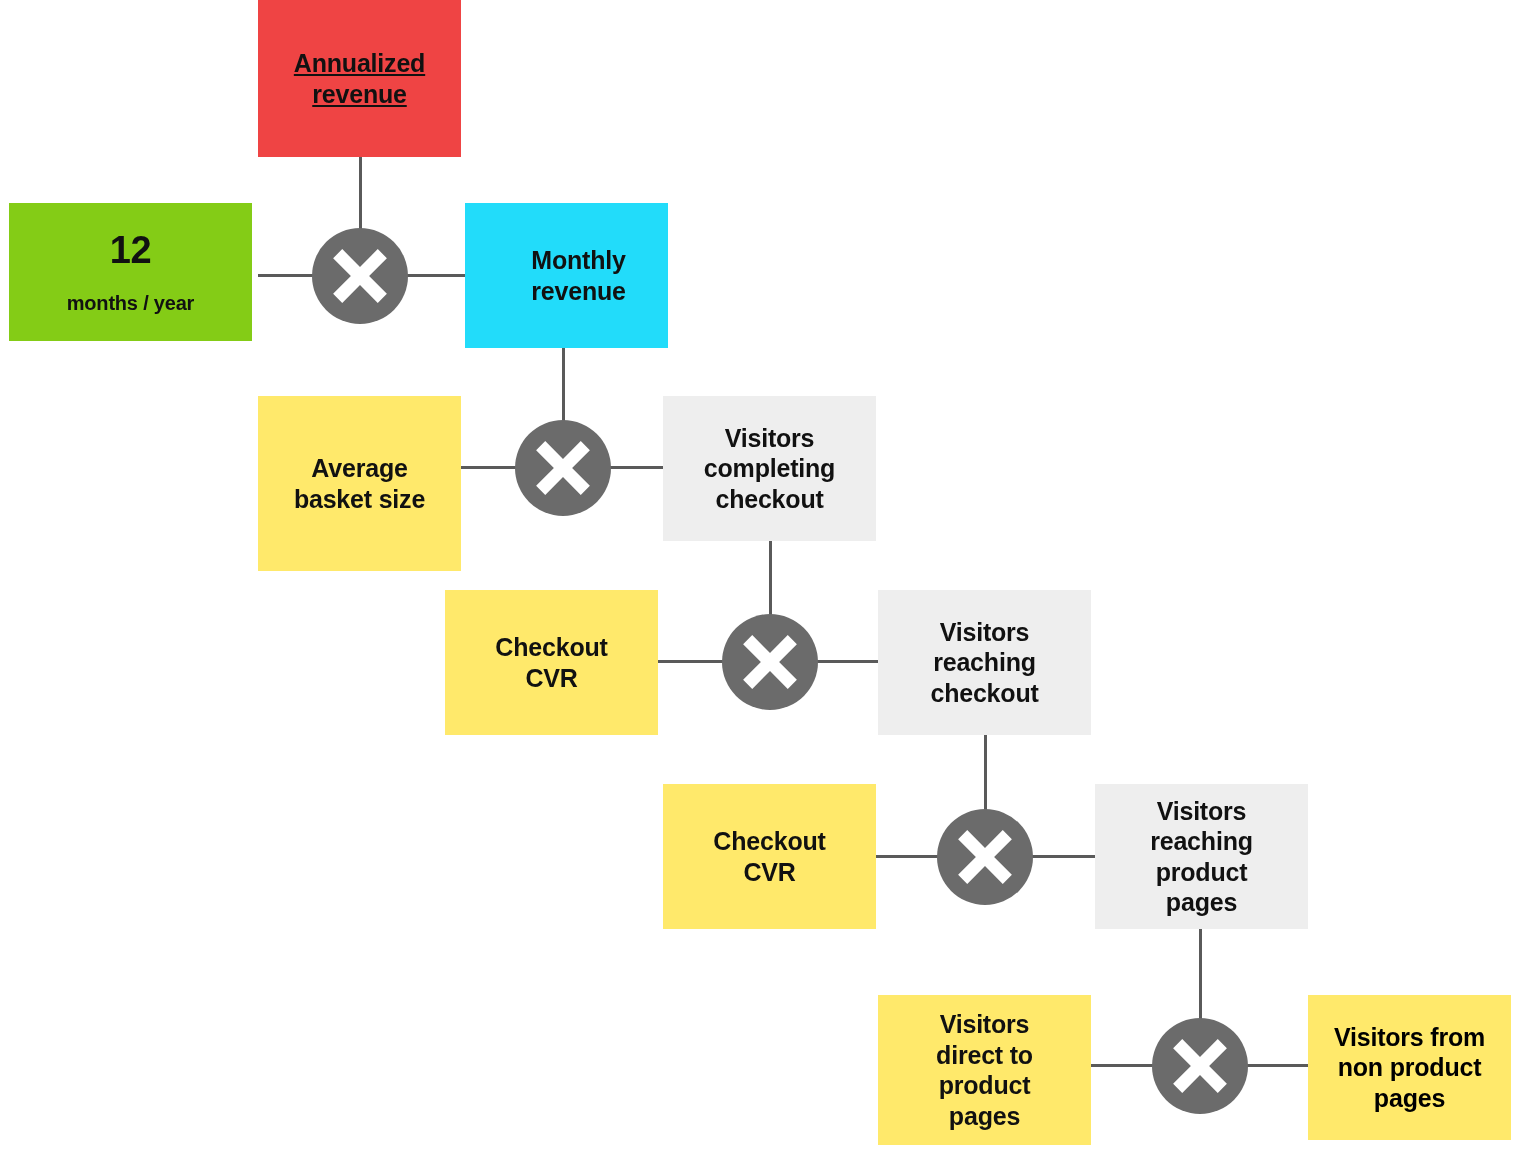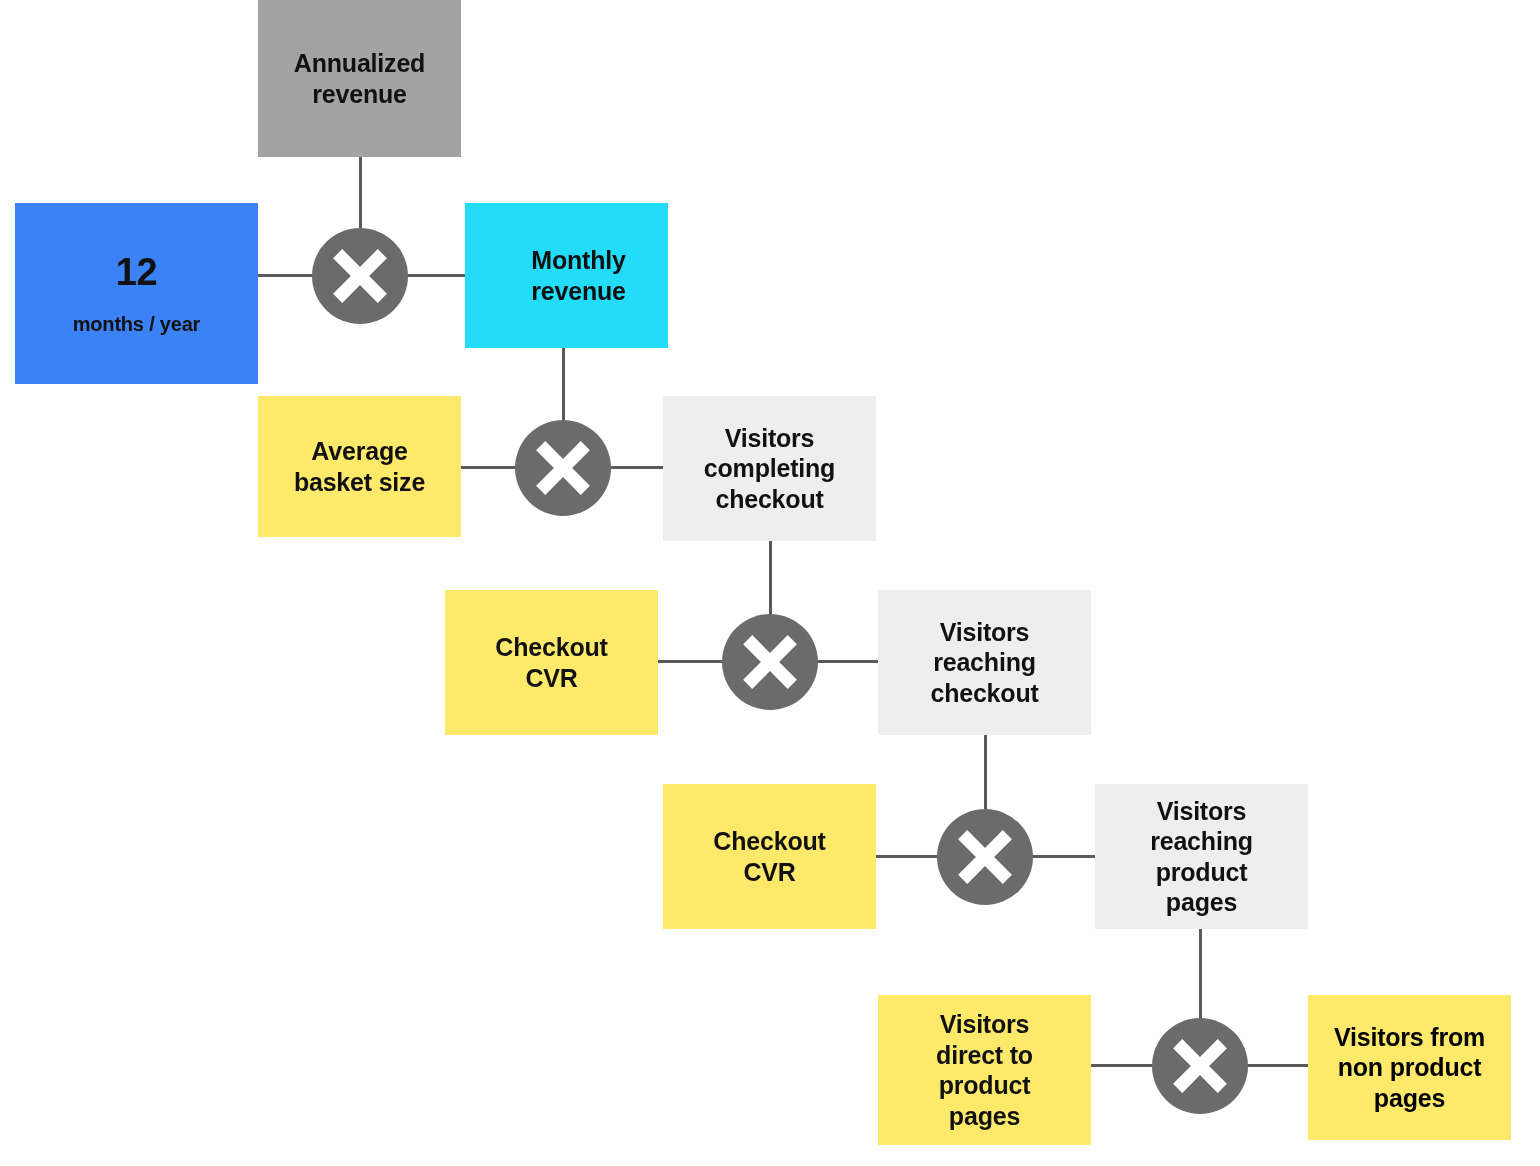--- a/index.html
+++ b/index.html
@@ -93,33 +93,33 @@
     <div class="conn h" style="background: rgb(90, 90, 90); left: 609px; top: 466px; width: 56px;"></div>
     <div class="conn v" style="background: rgb(90, 90, 90); left: 769px; top: 541px; height: 121px;"></div>
     <div class="conn h" style="background: rgb(90, 90, 90); left: 658px; top: 660px; width: 66px;"></div>
     <div class="conn h" style="background: rgb(90, 90, 90); left: 816px; top: 660px; width: 64px;"></div>
     <div class="conn v" style="background: rgb(90, 90, 90); left: 984px; top: 735px; height: 122px;"></div>
     <div class="conn h" style="background: rgb(90, 90, 90); left: 875px; top: 855px; width: 64px;"></div>
     <div class="conn h" style="background: rgb(90, 90, 90); left: 1031px; top: 855px; width: 66px;"></div>
     <div class="conn v" style="background: rgb(90, 90, 90); left: 1199px; top: 929px; height: 139px;"></div>
     <div class="conn h" style="background: rgb(90, 90, 90); left: 1090px; top: 1064px; width: 64px;"></div>
     <div class="conn h" style="background: rgb(90, 90, 90); left: 1246px; top: 1064px; width: 64px;"></div>
-    <div class="node cyan" style="left: 258px; top: 0px; width: 203px; height: 157px; background: #a3a3a3; color: rgb(17, 17, 17); font-size: 25px;">
+    <div class="node cyan" style="left: 258px; top: 0px; width: 203px; height: 157px; background: #ef4444; color: rgb(17, 17, 17); font-size: 25px; text-decoration: underline;">
       <span class="node-label">Annualized
 revenue</span>
     </div>
-    <div class="node gray stacked" style="left: 15px; top: 203px; width: 243px; height: 181px; background: #3b82f6; color: rgb(17, 17, 17); font-size: 25px;">
+    <div class="node gray stacked" style="left: 9px; top: 203px; width: 243px; height: 138px; background: #84cc16; color: rgb(17, 17, 17); font-size: 25px;">
       <span class="big-number">12</span>
       <span class="sub-caption">months / year</span>
     </div>
     <div class="node cyan" style="left: 465px; top: 203px; width: 203px; height: 145px; background: rgb(34, 220, 250); color: rgb(17, 17, 17); font-size: 25px; padding-left: 32px;">
       <span class="node-label">Monthly
 revenue</span>
     </div>
-    <div class="node yellow" style="left: 258px; top: 396px; width: 203px; height: 141px; background: rgb(255, 233, 107); color: rgb(17, 17, 17); font-size: 25px;">
+    <div class="node yellow" style="left: 258px; top: 396px; width: 203px; height: 175px; background: rgb(255, 233, 107); color: rgb(17, 17, 17); font-size: 25px;">
       <span class="node-label">Average
 basket size</span>
     </div>
     <div class="node gray" style="left: 663px; top: 396px; width: 213px; height: 145px; background: rgb(238, 238, 238); color: rgb(17, 17, 17); font-size: 25px;">
       <span class="node-label">Visitors
 completing
 checkout</span>
     </div>
     <div class="node yellow" style="left: 445px; top: 590px; width: 213px; height: 145px; background: rgb(255, 233, 107); color: rgb(17, 17, 17); font-size: 25px;">
       <span class="node-label">Checkout

